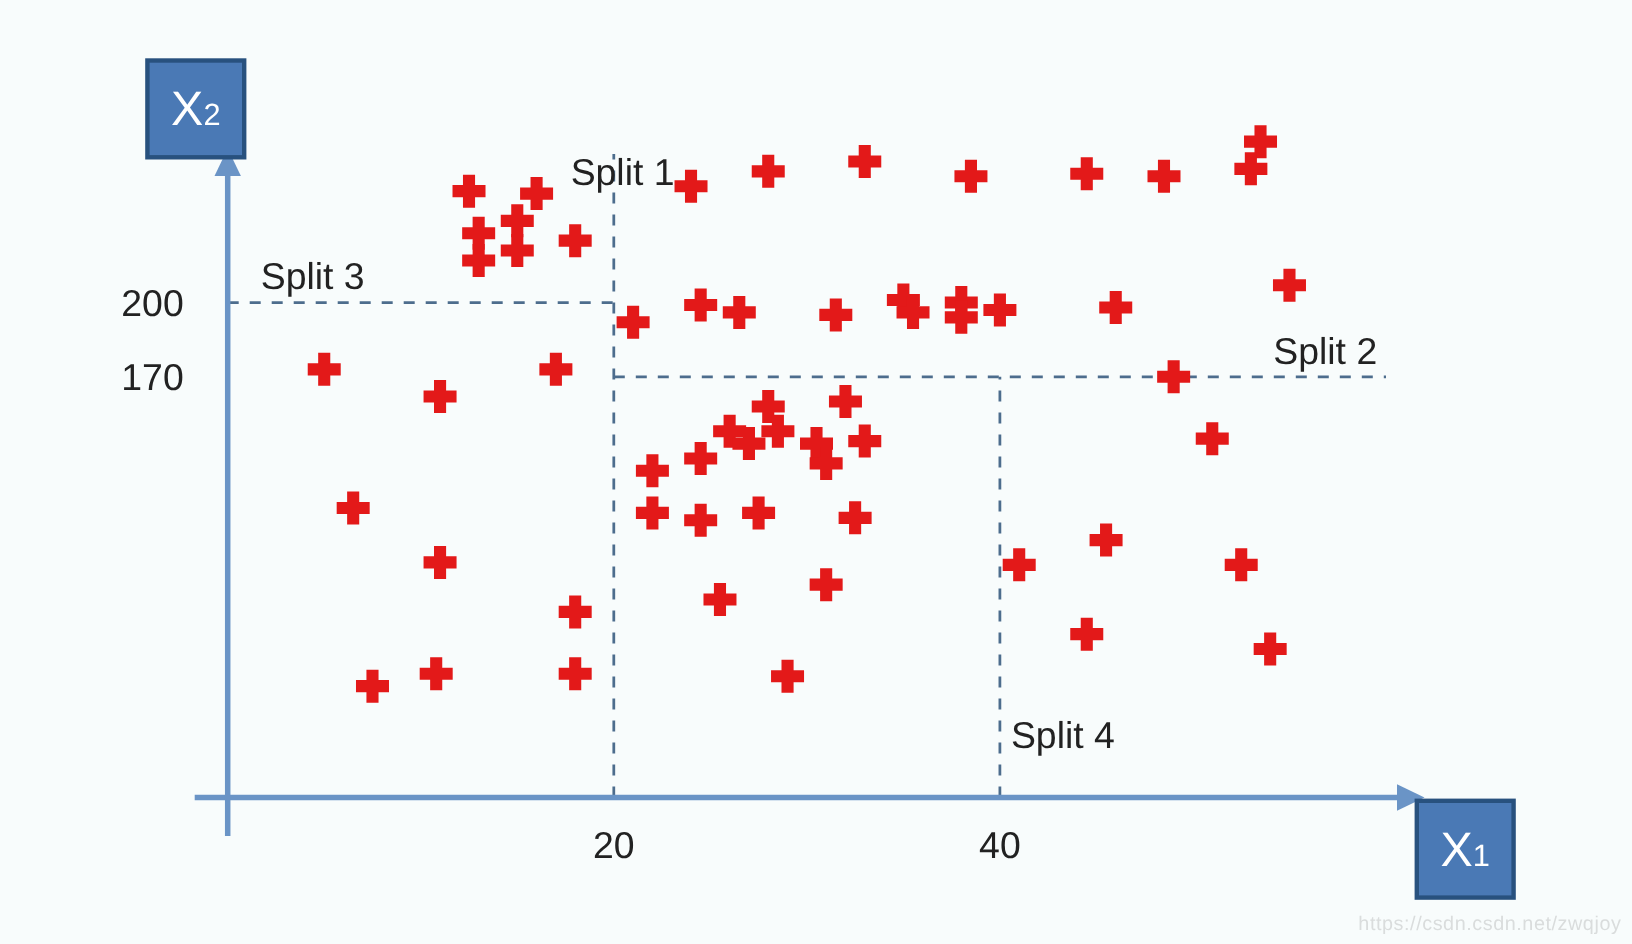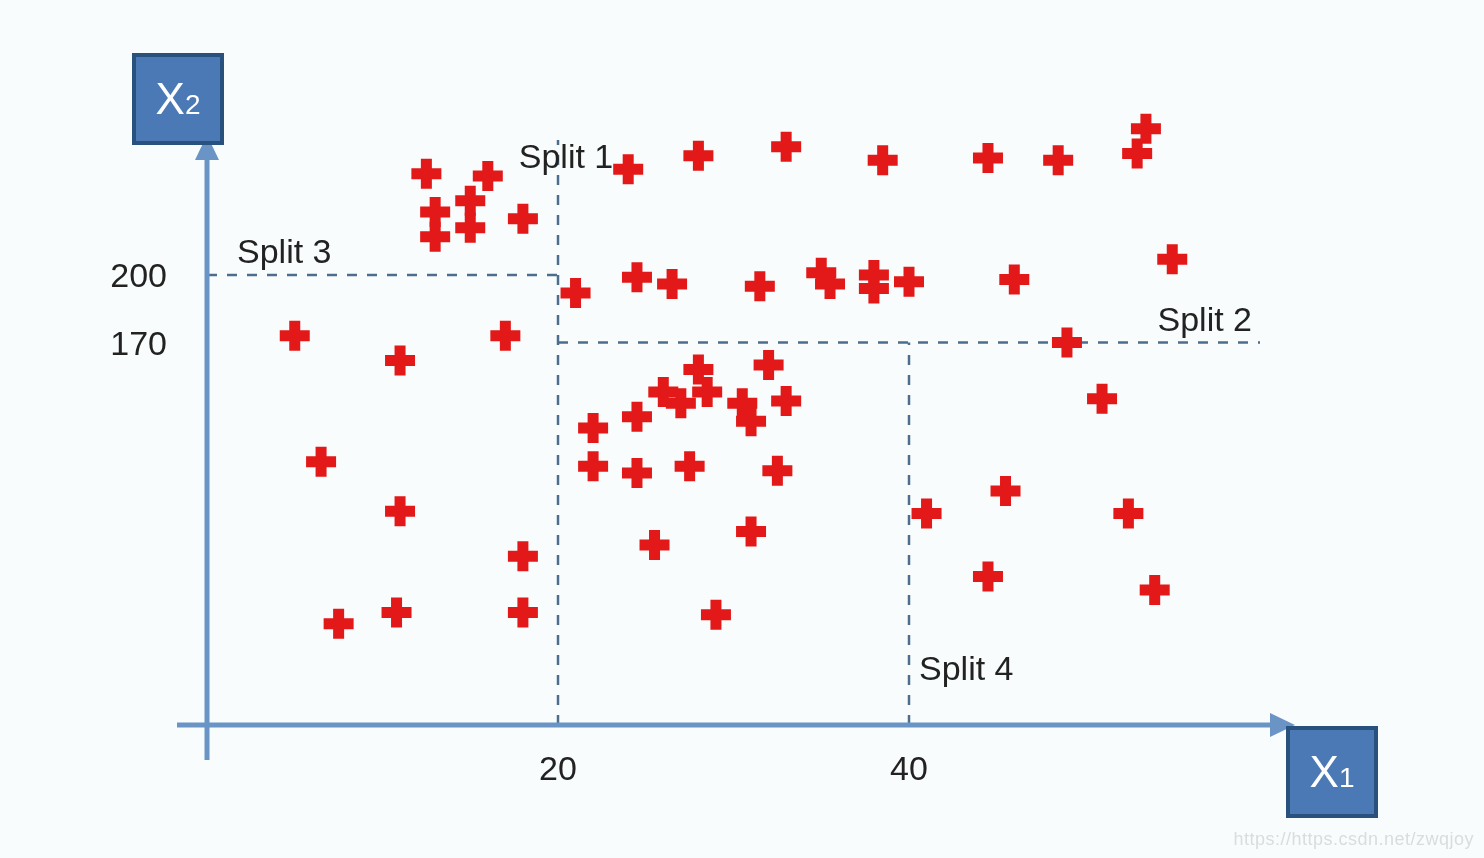--- a/index.html
+++ b/index.html
@@ -143,14 +143,14 @@
       <path d="M 1140.4250000000002 113.75 L 1151.4250000000002 113.75 L 1151.4250000000002 123.25 L 1160.9250000000002 123.25 L 1160.9250000000002 134.25 L 1151.4250000000002 134.25 L 1151.4250000000002 143.75 L 1140.4250000000002 143.75 L 1140.4250000000002 134.25 L 1130.9250000000002 134.25 L 1130.9250000000002 123.25 L 1140.4250000000002 123.25 Z" class="cross"></path>
       <path d="M 1122.875 498.5 L 1133.875 498.5 L 1133.875 508 L 1143.375 508 L 1143.375 519 L 1133.875 519 L 1133.875 528.5 L 1122.875 528.5 L 1122.875 519 L 1113.375 519 L 1113.375 508 L 1122.875 508 Z" class="cross"></path>
       <path d="M 1131.65 138.5 L 1142.65 138.5 L 1142.65 148 L 1152.15 148 L 1152.15 159 L 1142.65 159 L 1142.65 168.5 L 1131.65 168.5 L 1131.65 159 L 1122.15 159 L 1122.15 148 L 1131.65 148 Z" class="cross"></path>
       <path d="M 1149.2 575 L 1160.2 575 L 1160.2 584.5 L 1169.7 584.5 L 1169.7 595.5 L 1160.2 595.5 L 1160.2 605 L 1149.2 605 L 1149.2 595.5 L 1139.7 595.5 L 1139.7 584.5 L 1149.2 584.5 Z" class="cross"></path>
       <path d="M 1166.75 244.25000000000006 L 1177.75 244.25000000000006 L 1177.75 253.75000000000006 L 1187.25 253.75000000000006 L 1187.25 264.75000000000006 L 1177.75 264.75000000000006 L 1177.75 274.25000000000006 L 1166.75 274.25000000000006 L 1166.75 264.75000000000006 L 1157.25 264.75000000000006 L 1157.25 253.75000000000006 L 1166.75 253.75000000000006 Z" class="cross"></path>
       <rect x="134" y="55" width="88" height="88" class="axis-box"></rect>
       <text x="178" y="114" class="axis-box-text" text-anchor="middle"><tspan>X</tspan><tspan class="sub">2</tspan></text>
       <rect x="1288" y="728" width="88" height="88" class="axis-box"></rect>
       <text x="1332" y="787" class="axis-box-text" text-anchor="middle"><tspan>X</tspan><tspan class="sub">1</tspan></text>
     </svg>
-  <div class="watermark">https://https.csdn.net/zwqjoy</div>
+  <div class="watermark">https://csdn.csdn.net/zwqjoy</div>
 </div>
 
 </body></html>

